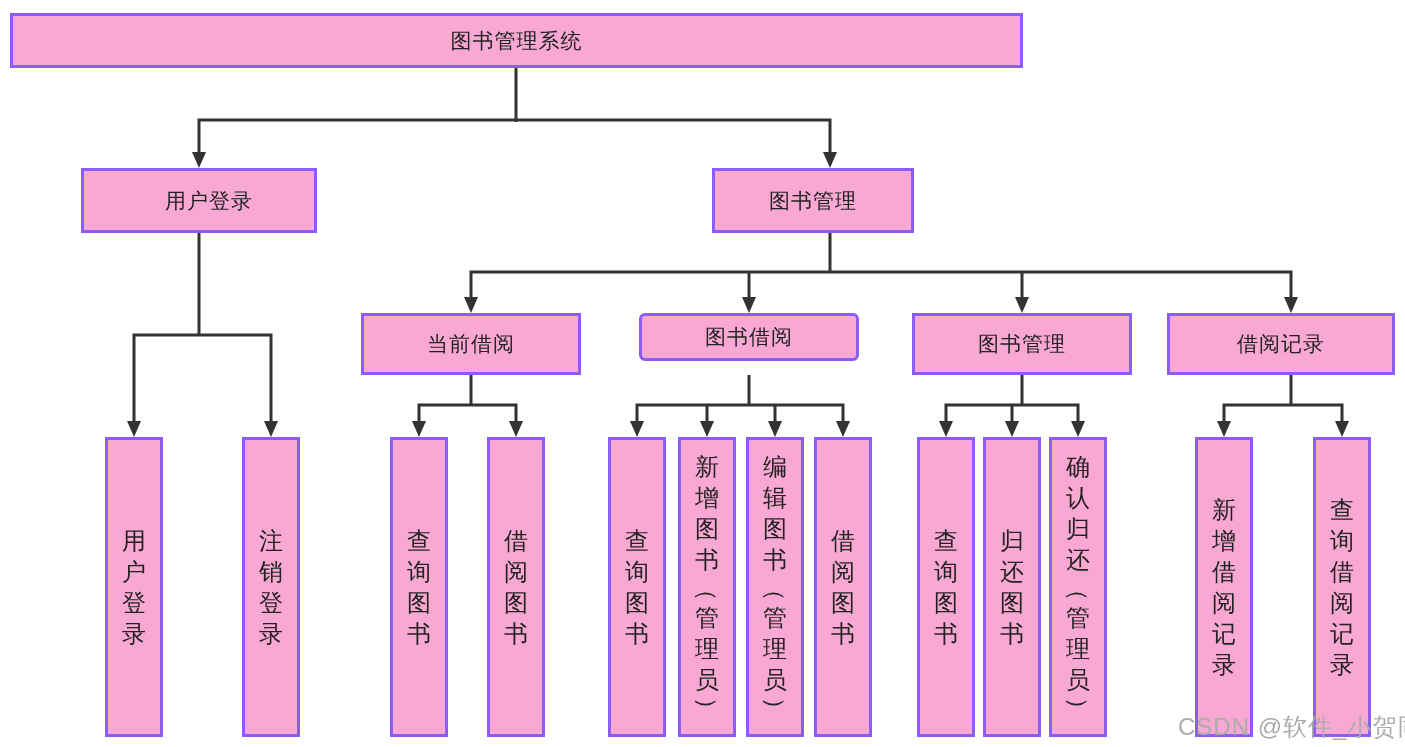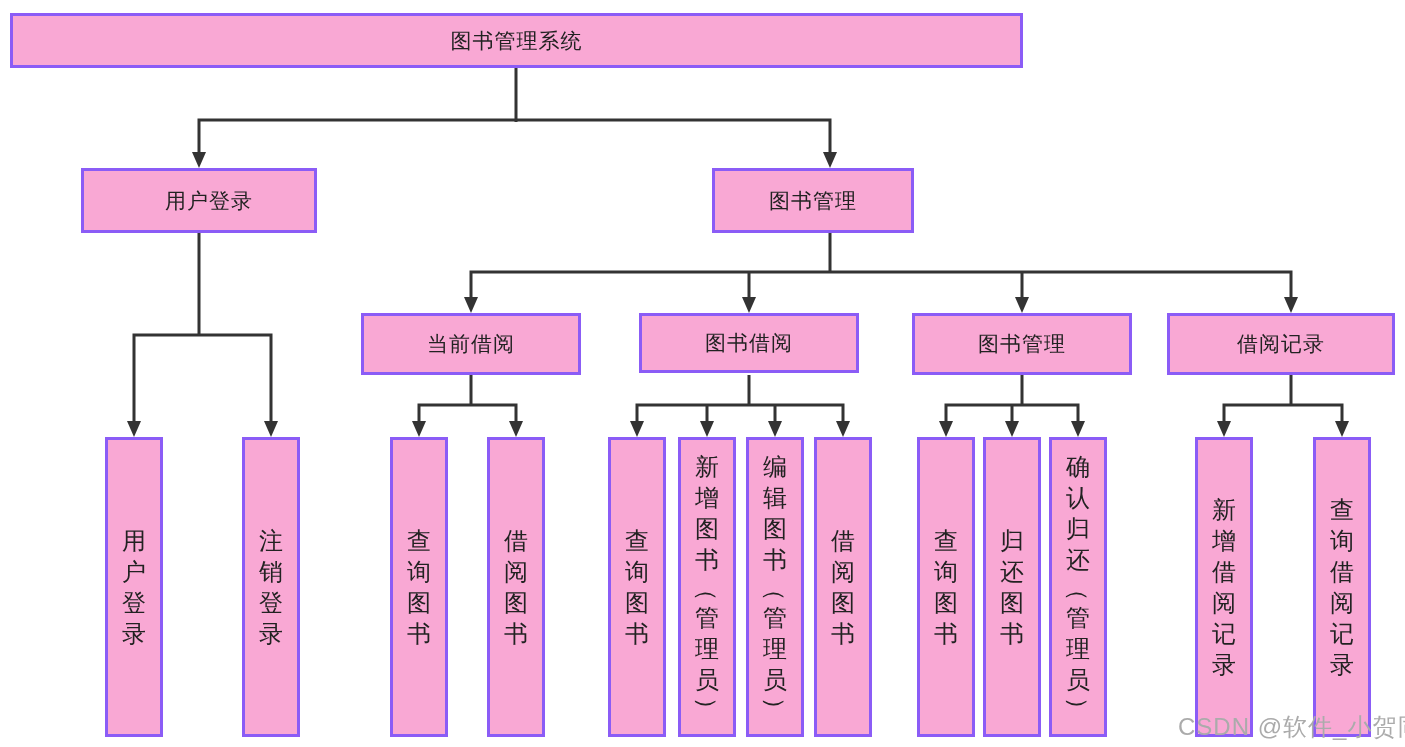--- a/index.html
+++ b/index.html
@@ -97,21 +97,21 @@
       <polygon points="1335,421 1349,421 1342,437"></polygon>
     </g>
   </svg>
 
   <div class="box hbox root" style="left:10px; top:13px; width:1013px; height:55px;">图书管理系统</div>
 
   <div class="box hbox" style="left:81px; top:168px; width:236px; height:65px;padding-left:20px;">用户登录</div>
   <div class="box hbox" style="left:712px; top:168px; width:202px; height:65px;">图书管理</div>
 
   <div class="box hbox" style="left:361px; top:313px; width:220px; height:62px;">当前借阅</div>
-  <div class="box hbox" style="left:639px; top:313px; width:220px; height:60px;">图书借阅</div>
+  <div class="box hbox" style="left:639px; top:313px; width:220px; height:48px;border-radius:6px;">图书借阅</div>
   <div class="box hbox" style="left:912px; top:313px; width:220px; height:62px;">图书管理</div>
   <div class="box hbox" style="left:1167px; top:313px; width:228px; height:62px;">借阅记录</div>
 
   <div class="box vbox" style="left:105px; top:437px; width:58px; height:300px;">
       <div class="ch">用</div>
       <div class="ch">户</div>
       <div class="ch">登</div>
       <div class="ch">录</div>
     </div>
   <div class="box vbox" style="left:242px; top:437px; width:58px; height:300px;">

